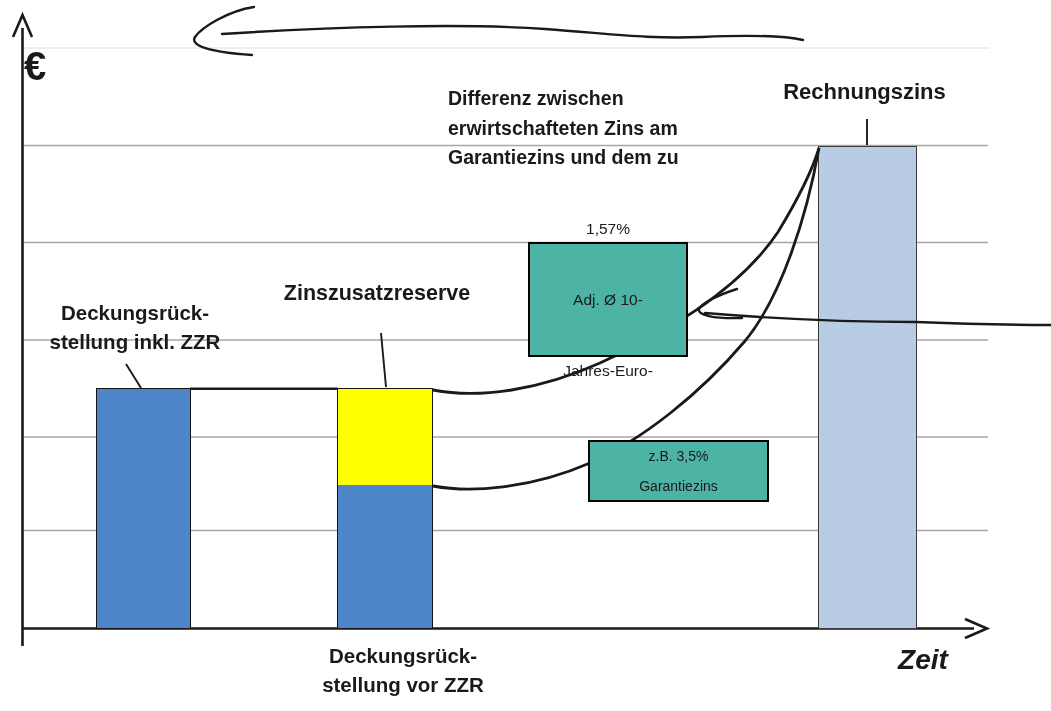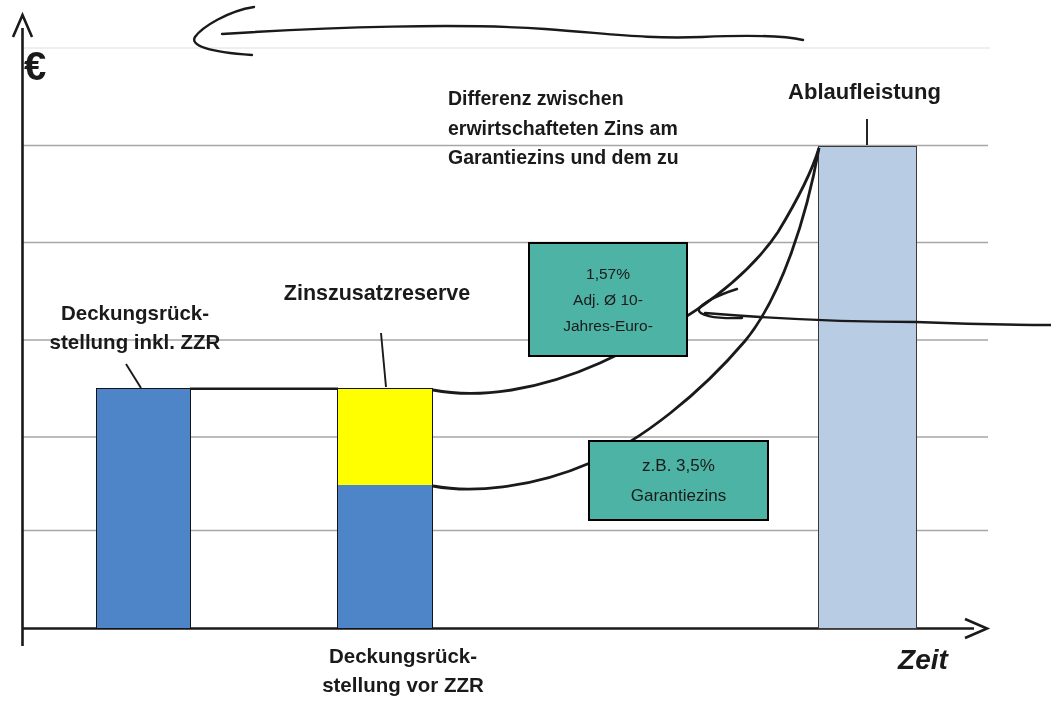--- a/index.html
+++ b/index.html
@@ -14,22 +14,22 @@
   .bar-left   {left:96px;  top:388px; width:95px;  height:241px; background:#4e84c8;}
   .bar-mid-top{left:337px; top:388px; width:96px;  height:98px;  background:#ffff00;}
   .bar-mid-bot{left:337px; top:485px; width:96px;  height:144px; background:#4e84c8; border-top:none;}
   .bar-right  {left:818px; top:146px; width:99px;  height:483px; background:#b8cce4; border-color:#3a3a3a;}
 
   .callout{
     position:absolute;box-sizing:border-box;border:2.5px solid #000;
     background:#4db3a5;display:flex;flex-direction:column;justify-content:center;
     text-align:center;z-index:4;
   }
-  .callout-swap{left:528px;top:242px;width:160px;height:115px;font-size:15.5px;line-height:26px;}
-  .callout-rz  {left:588px;top:440px;width:181px;height:81px;font-size:17px;line-height:30px;}
+  .callout-swap{left:528px;top:242px;width:160px;height:115px;font-size:15.5px;line-height:26px;gap:45px;}
+  .callout-rz  {left:588px;top:440px;width:181px;height:62px;font-size:14px;line-height:30px;}
 
   .lbl{position:absolute;z-index:5;font-weight:bold;}
   .b{font-weight:bold;}
   .euro{left:24px;top:44px;font-size:40px;font-weight:bold;}
   .annotation{left:448px;top:84px;width:270px;font-size:19.5px;line-height:29.5px;}
   .lbl-ablauf{left:764px;top:79px;width:201px;text-align:center;font-size:22px;}
   .lbl-zins{left:268px;top:281px;width:218px;text-align:center;font-size:21.5px;}
   .lbl-left-bar{left:26px;top:298px;width:218px;text-align:center;font-size:20.5px;line-height:29px;}
   .lbl-bottom{left:296px;top:641px;width:214px;text-align:center;font-size:20.5px;line-height:29px;}
   .lbl-zeit{left:866px;top:644px;width:114px;text-align:center;font-size:28px;font-style:italic;}
@@ -85,21 +85,21 @@
   </div>
 
   <div class="lbl euro">€</div>
 
   <div class="lbl annotation">
     <div>Differenz zwischen</div>
     <div>erwirtschafteten Zins am</div>
     <div>Garantiezins und dem zu</div>
   </div>
 
-  <div class="lbl b lbl-ablauf">Ablaufleistung</div>
+  <div class="lbl b lbl-ablauf">Rechnungszins</div>
 
   <div class="lbl b lbl-zins">Zinszusatzreserve</div>
 
   <div class="lbl b lbl-left-bar">
     <div>Deckungsrück-</div>
     <div>stellung inkl. ZZR</div>
   </div>
 
   <div class="lbl b lbl-bottom">
     <div>Deckungsrück-</div>

